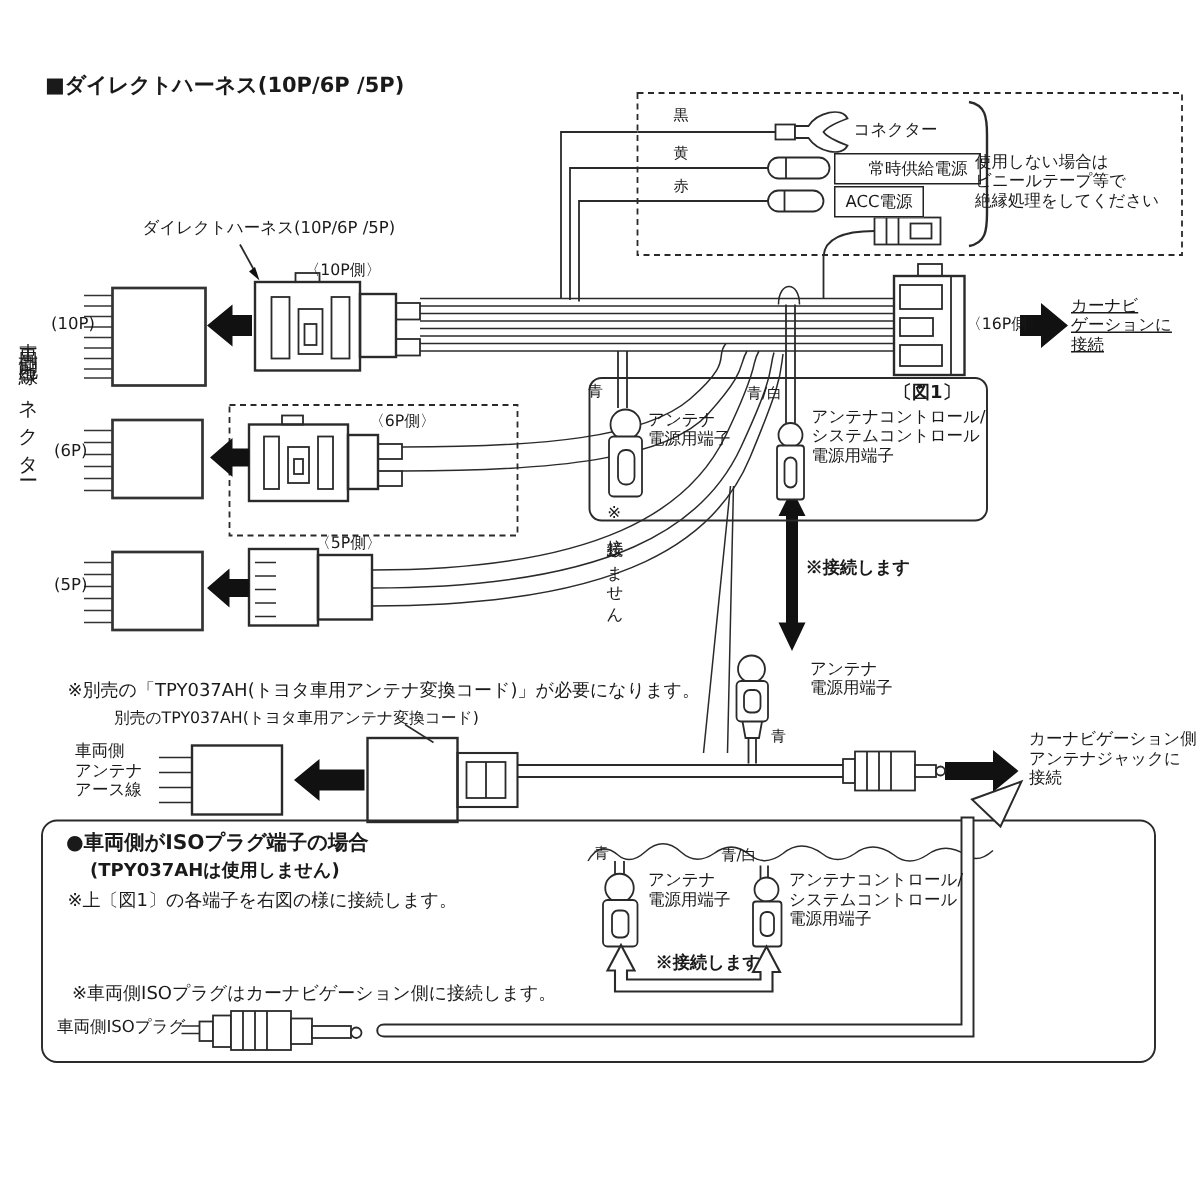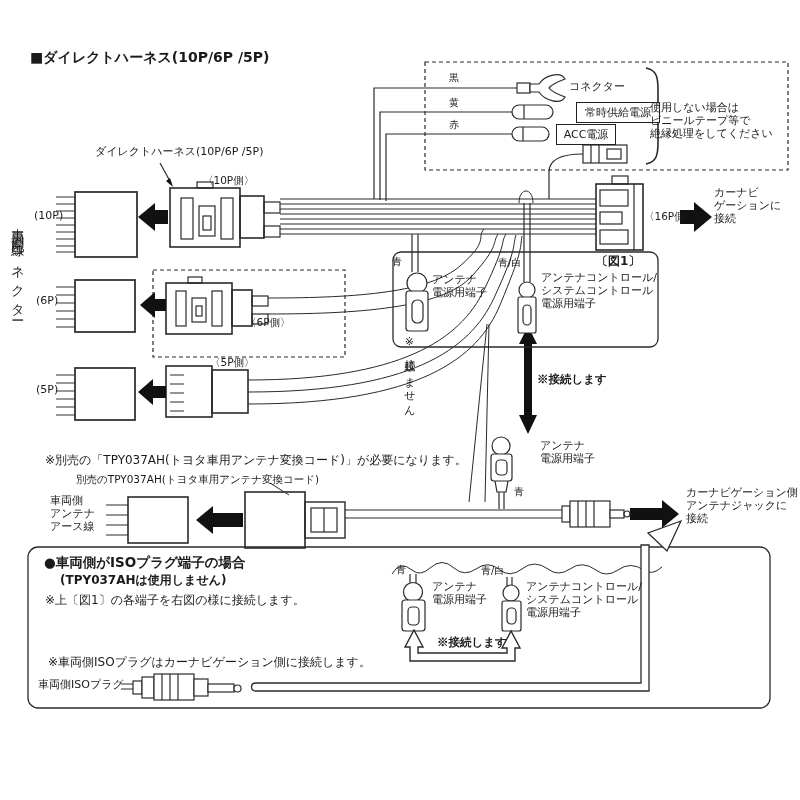--- a/index.html
+++ b/index.html
@@ -228,36 +228,36 @@
   </g>
 </svg>
 
 <div class="lbl s14b" style="left:30px;top:49px;">■ダイレクトハーネス(10P/6P /5P)</div>
 <div class="lbl s11" style="left:95px;top:146px;">ダイレクトハーネス(10P/6P /5P)</div>
 
 <div class="lbl s10" style="left:449px;top:72px;">黒</div>
 <div class="lbl s10" style="left:449px;top:97px;">黄</div>
 <div class="lbl s10" style="left:449px;top:119px;">赤</div>
 <div class="lbl s11" style="left:569px;top:81px;">コネクター</div>
-<div class="boxlbl" style="left:576px;top:102px;width:82px;height:19px;">常時供給電源</div>
+<div class="boxlbl" style="left:556px;top:102px;width:82px;height:19px;padding-left:14px;">常時供給電源</div>
 <div class="boxlbl" style="left:556px;top:124px;width:58px;height:19px;">ACC電源</div>
 <div class="lbl s11" style="left:650px;top:102px;">使用しない場合は
 ビニールテープ等で
 絶縁処理をしてください</div>
 
 <div class="lbl vert" style="left:10px;top:218px;">車両側配線コネクター</div>
 <div class="lbl s11" style="left:34px;top:210px;">(10P)</div>
 <div class="lbl s11" style="left:36px;top:295px;">(6P)</div>
 <div class="lbl s11" style="left:36px;top:384px;">(5P)</div>
 
 <div class="lbl s105" style="left:203px;top:174px;">〈10P側〉</div>
-<div class="lbl s105" style="left:246px;top:275px;margin-top:41px;">〈6P側〉</div>
+<div class="lbl s105" style="left:246px;top:275px;">〈6P側〉</div>
 <div class="lbl s105" style="left:210px;top:356px;">〈5P側〉</div>
 <div class="lbl s105" style="left:644px;top:210px;">〈16P側〉</div>
-<div class="lbl s11" style="left:714px;top:187px;">カーナビ
+<div class="lbl s11" style="left:714px;top:198px;text-decoration:underline;">カーナビ
 ゲーションに
 接続</div>
 
 <div class="lbl s12b" style="left:596px;top:254px;">〔図1〕</div>
 <div class="lbl s10" style="left:392px;top:256px;">青</div>
 <div class="lbl s10" style="left:498px;top:257px;">青/白</div>
 <div class="lbl s11" style="left:432px;top:274px;">アンテナ
 電源用端子</div>
 <div class="lbl s11" style="left:541px;top:272px;">アンテナコントロール/
 システムコントロール

